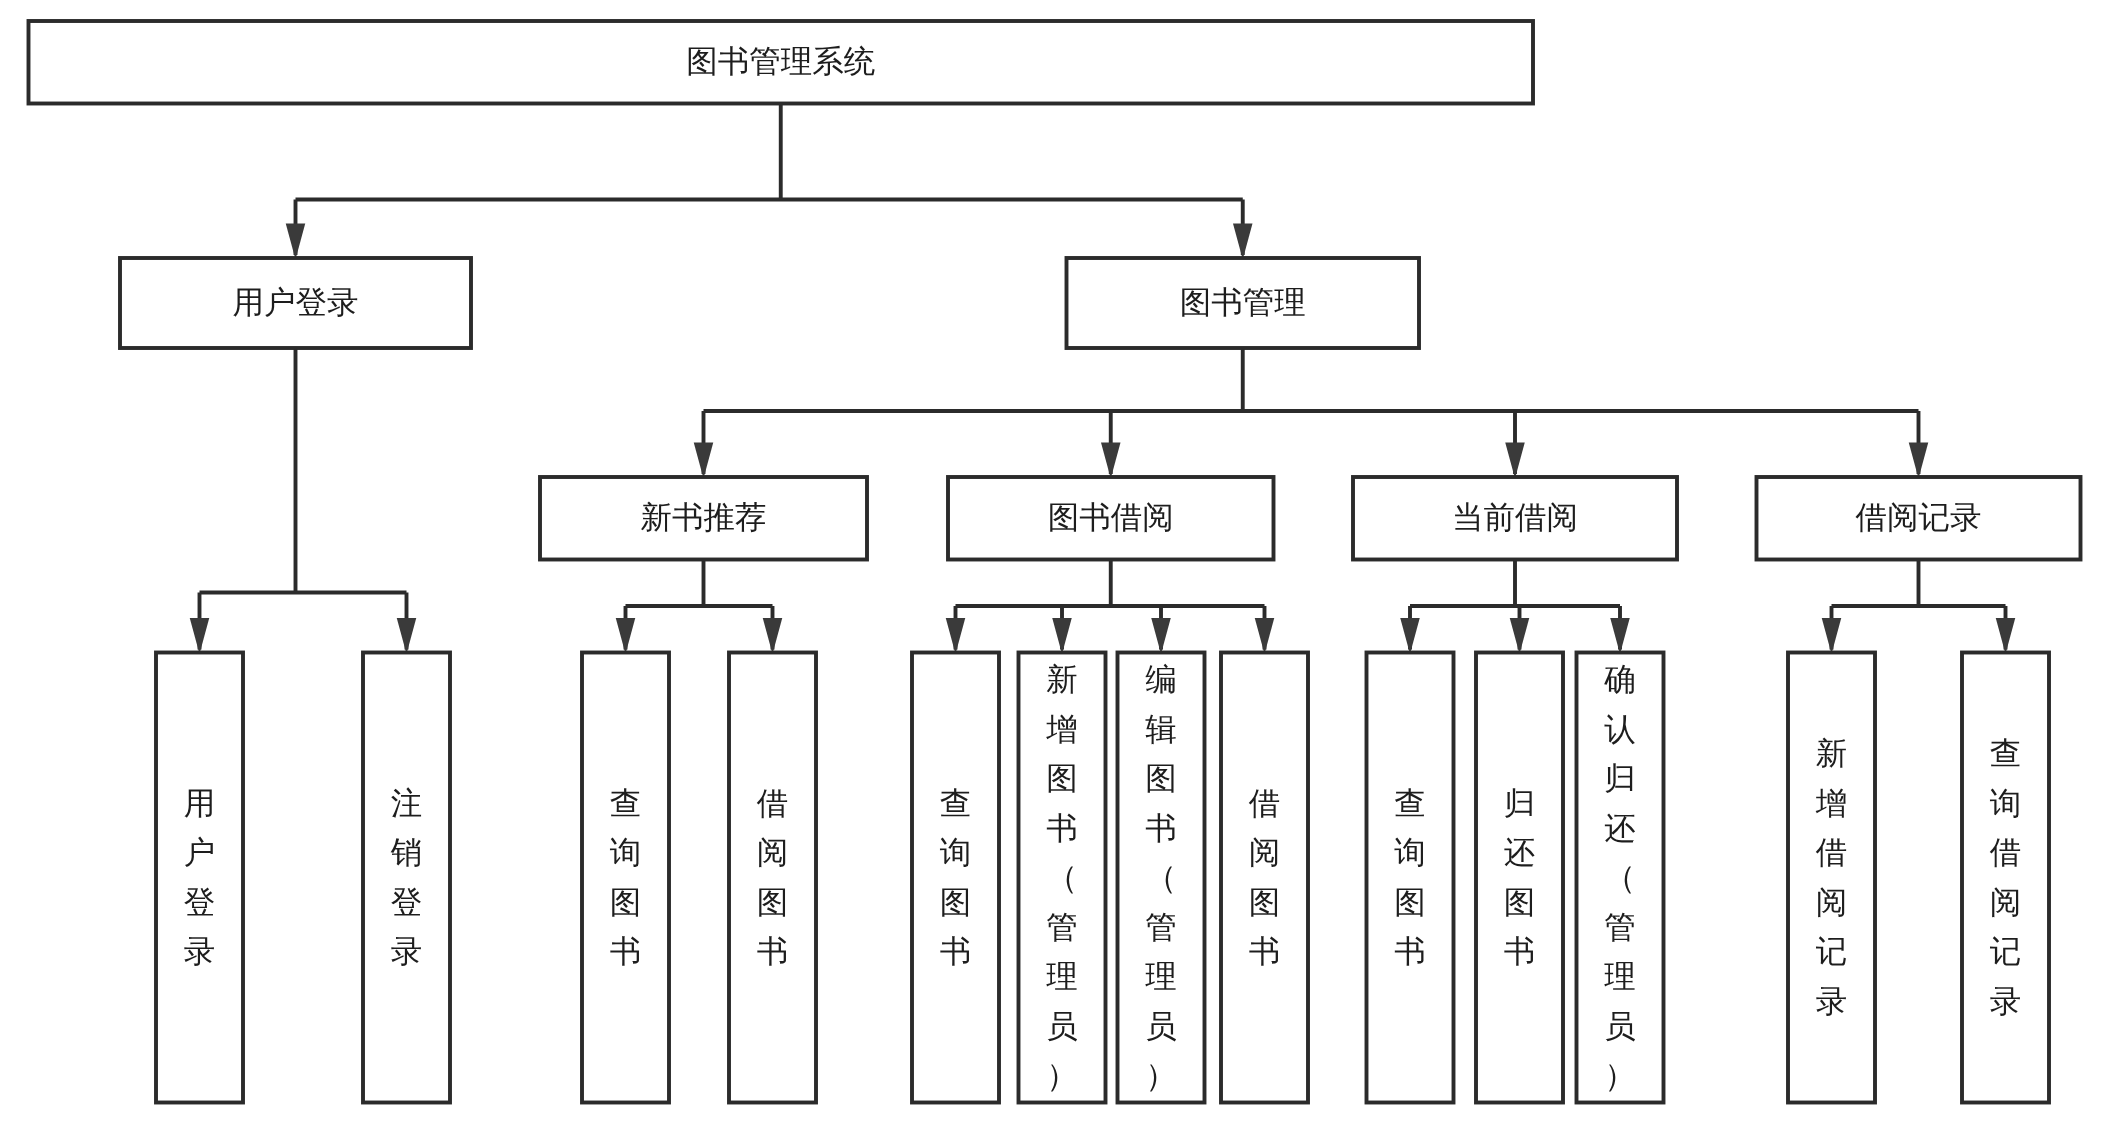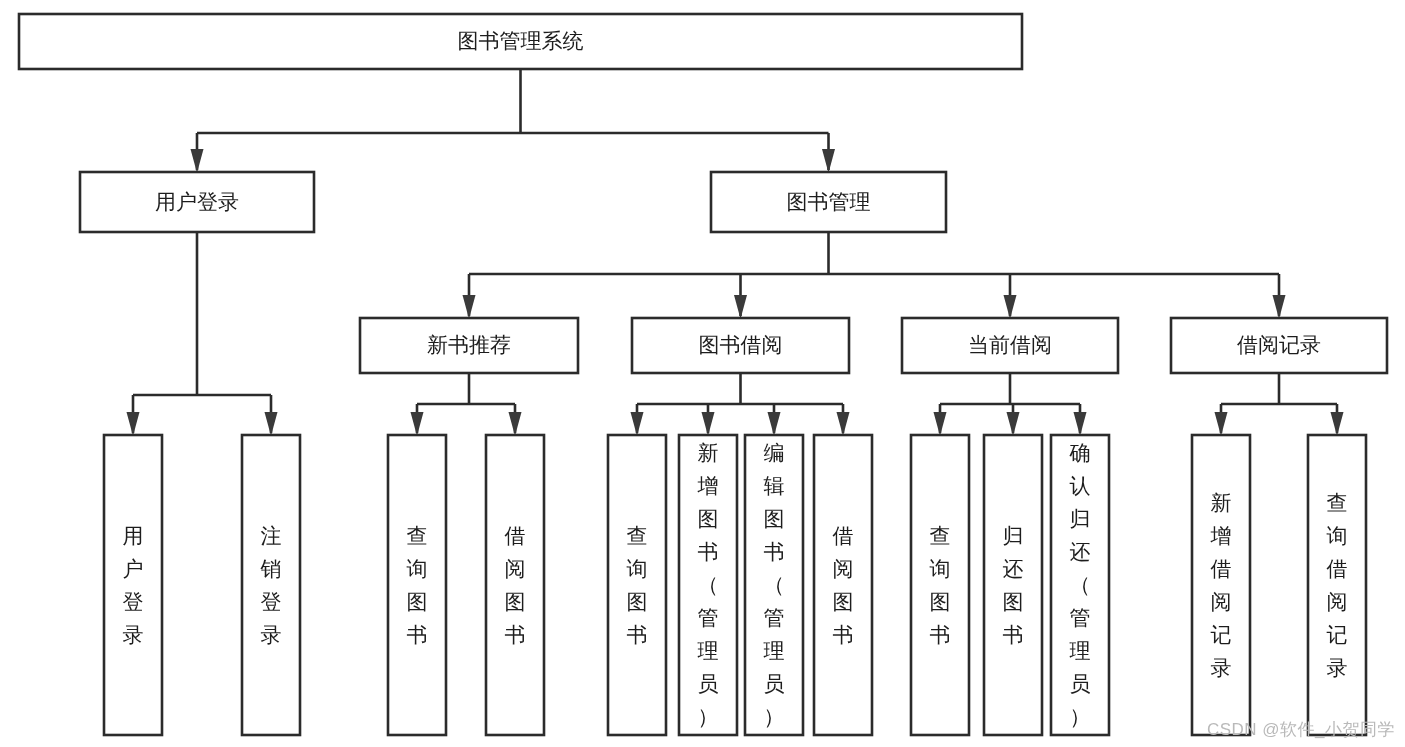--- a/index.html
+++ b/index.html
@@ -202,14 +202,13 @@
         <g>
           <rect x="1192" y="435" width="58" height="300" class="node-box"></rect>
           <text x="1221" y="509.5" class="node-label-v"><tspan x="1221" dy="0">新</tspan><tspan x="1221" dy="33">增</tspan><tspan x="1221" dy="33">借</tspan><tspan x="1221" dy="33">阅</tspan><tspan x="1221" dy="33">记</tspan><tspan x="1221" dy="33">录</tspan></text>
         </g>
         <g>
           <rect x="1308" y="435" width="58" height="300" class="node-box"></rect>
           <text x="1337" y="509.5" class="node-label-v"><tspan x="1337" dy="0">查</tspan><tspan x="1337" dy="33">询</tspan><tspan x="1337" dy="33">借</tspan><tspan x="1337" dy="33">阅</tspan><tspan x="1337" dy="33">记</tspan><tspan x="1337" dy="33">录</tspan></text>
         </g>
       </g>
   </svg>
-  <div class="watermark">CSDN @软件_小贺同学</div>
 </div>
 
 </body></html>

